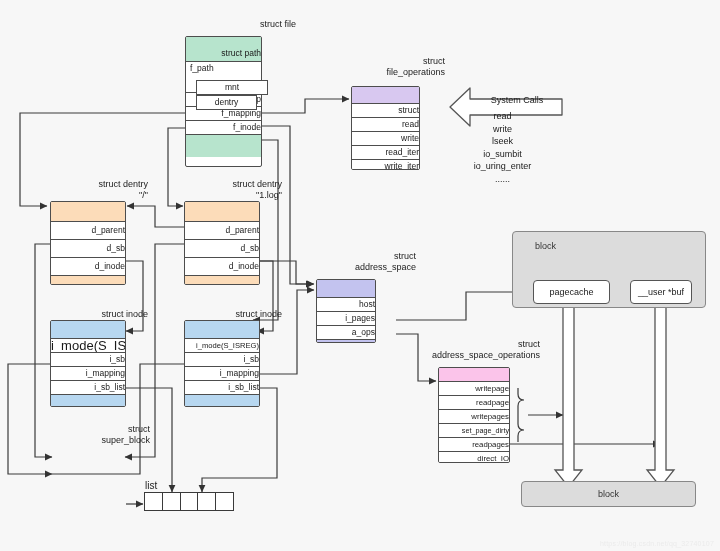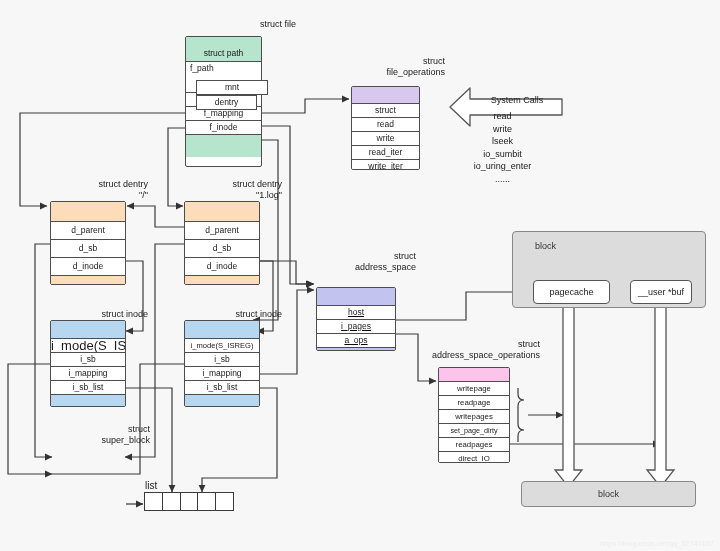--- a/index.html
+++ b/index.html
@@ -22,21 +22,21 @@
     box-sizing:border-box;
     background:#ffffff;
     border-radius:2px;
     overflow:hidden;
   }
   .struct .cap{height:11px;}
   .struct .row{
     border-top:1.2px solid #4d4d4d;
     font-size:8.5px;
     color:#1a1a1a;
-    text-align:center;
+    text-align:right;
     line-height:13px;
     height:13px;
     background:#fff;
     white-space:nowrap;
     overflow:hidden;
   }
   .struct .row.left{text-align:left;padding-left:4px;}
   .struct .foot{border-top:1.2px solid #4d4d4d;}
 
   .title{
@@ -239,21 +239,21 @@
     <div class="cap" style="height:17px;"></div>
     <div class="row" style="font-size:7.6px;">i_mode(S_ISREG)</div>
     <div class="row">i_sb</div>
     <div class="row">i_mapping</div>
     <div class="row">i_sb_list</div>
     <div class="foot" style="height:16px;"></div>
   </div>
 
   <div class="title" style="left:296px;top:251px;width:120px;">struct
 address_space</div>
-  <div class="struct c-lav" style="left:316px;top:287px;width:80px;height:64px;text-decoration:underline;">
+  <div class="struct c-lav" style="left:316px;top:279px;width:60px;height:64px;">
     <div class="cap" style="height:17px;"></div>
     <div class="row">host</div>
     <div class="row">i_pages</div>
     <div class="row">a_ops</div>
     <div class="foot" style="height:8px;"></div>
   </div>
 
   <div class="title" style="left:410px;top:339px;width:130px;">struct
 address_space_operations</div>
   <div class="struct c-pink" style="left:438px;top:367px;width:72px;height:96px;">

